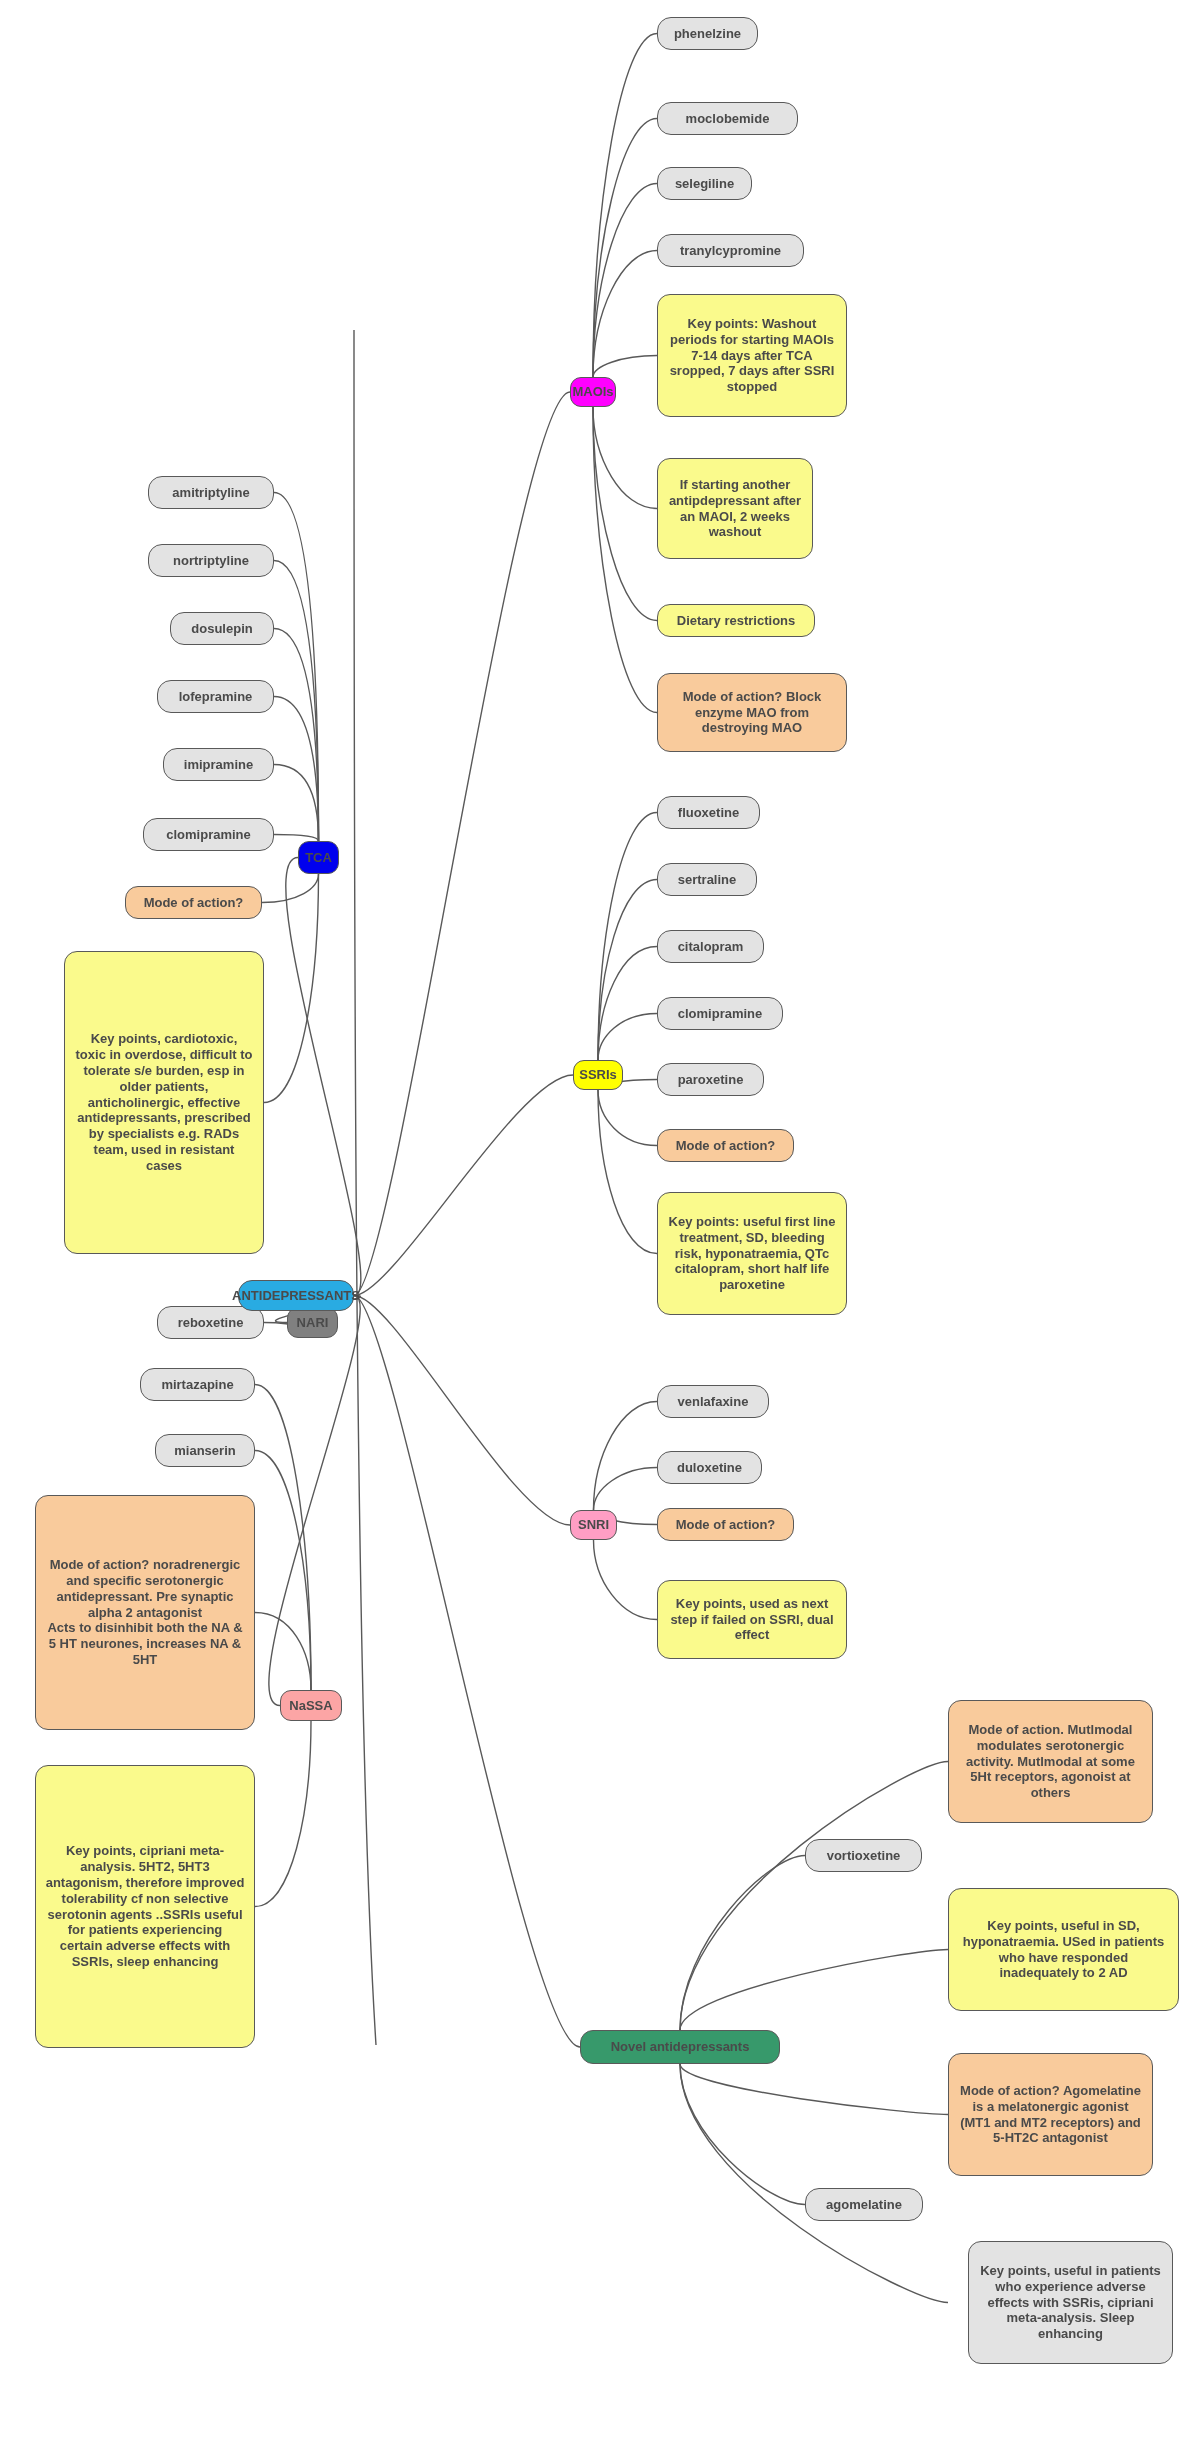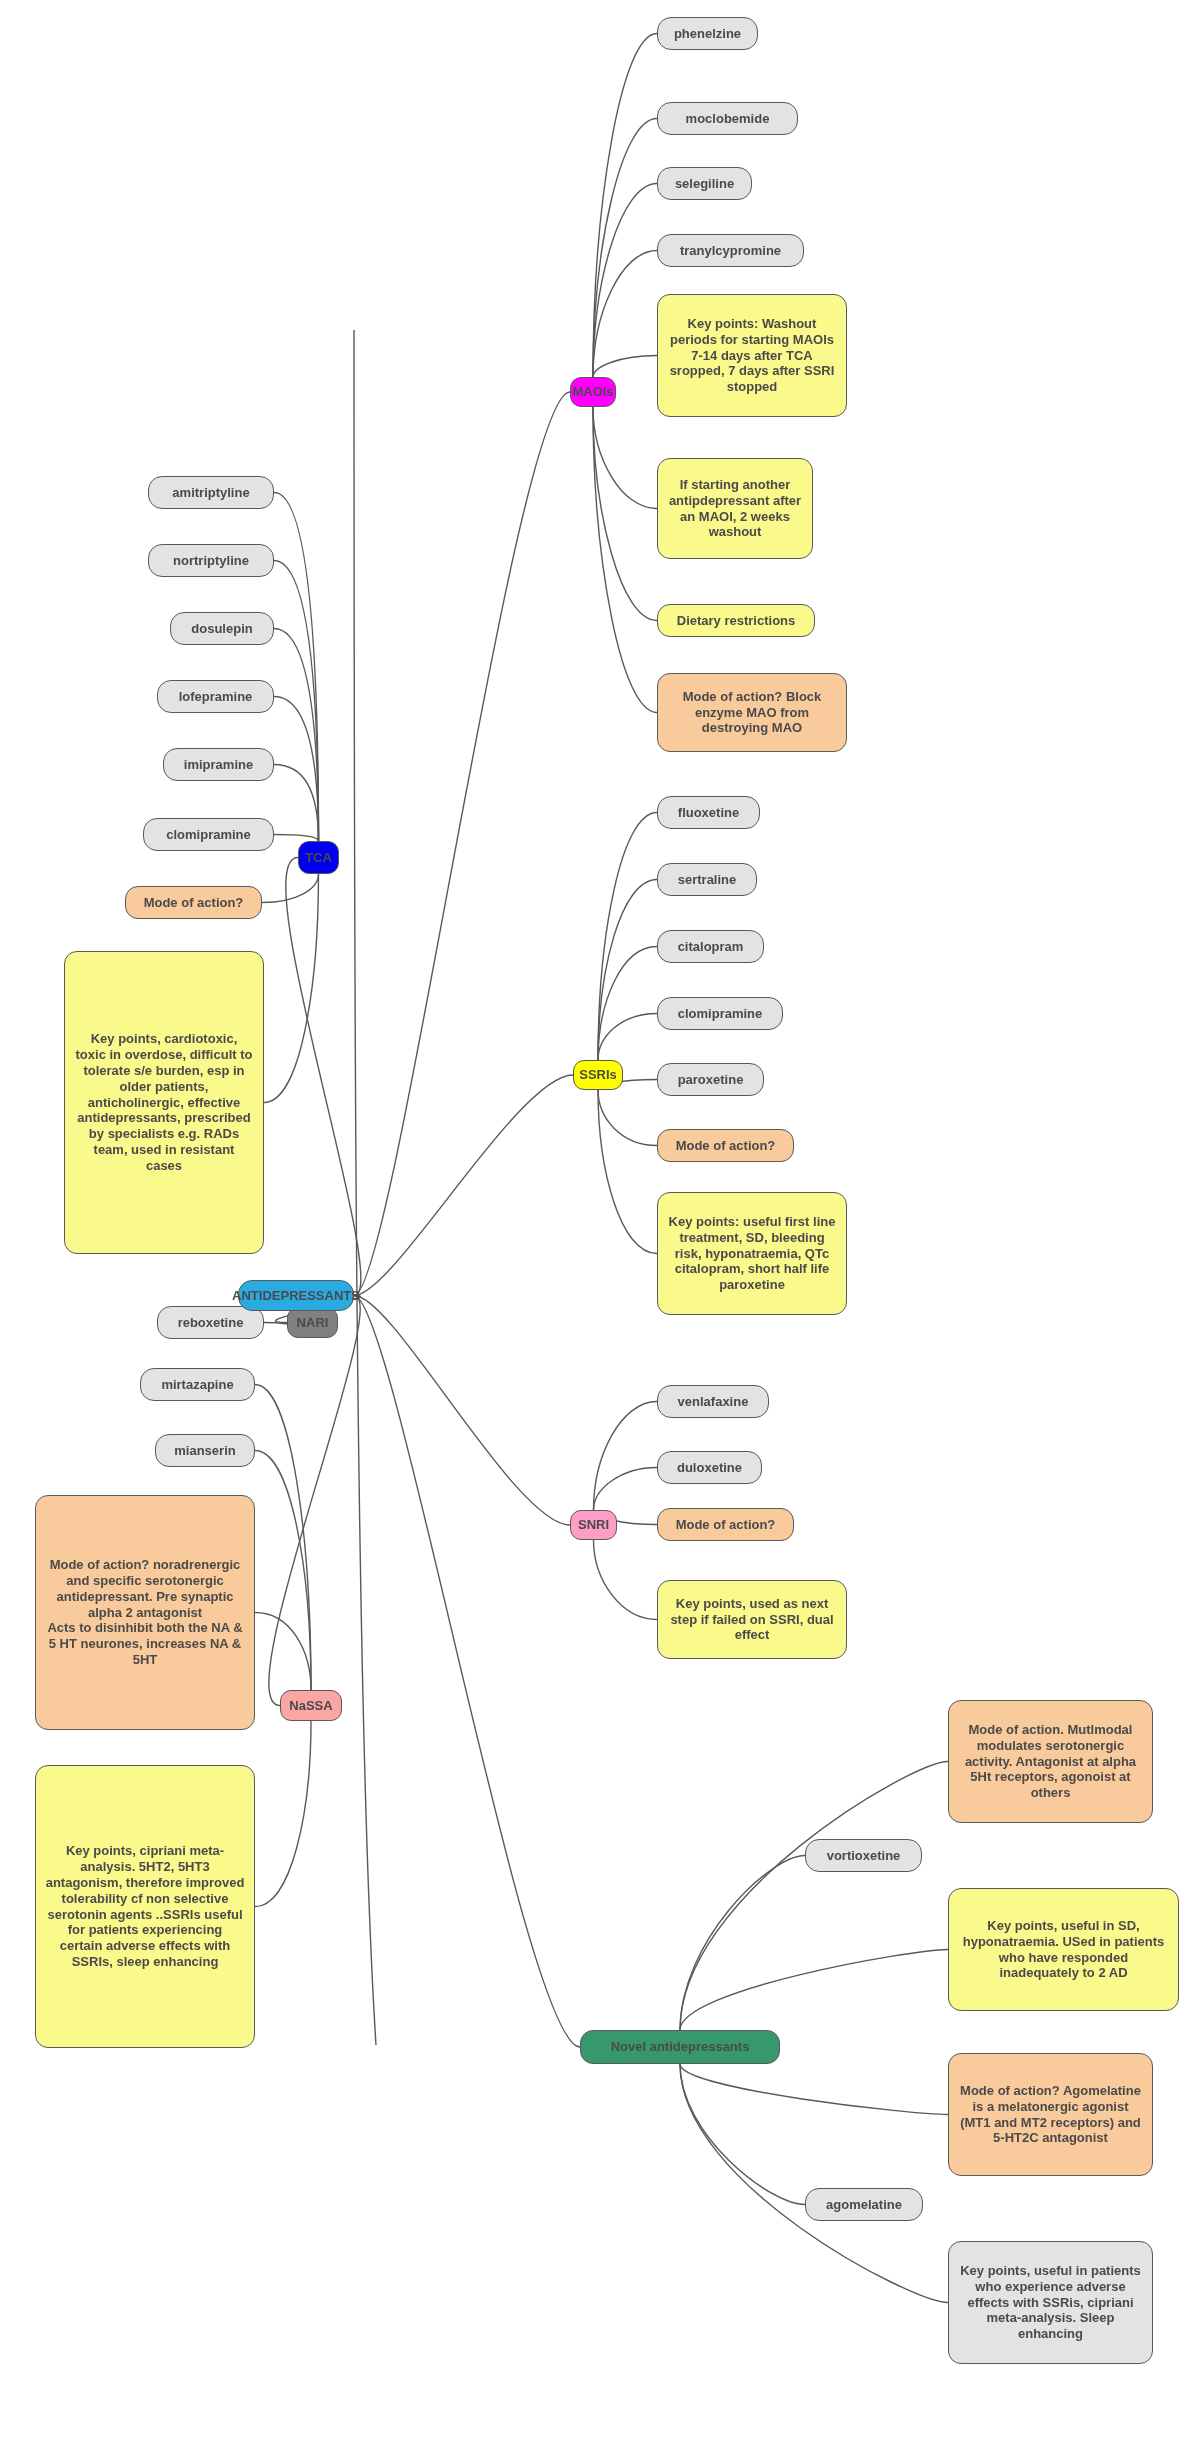--- a/index.html
+++ b/index.html
@@ -144,21 +144,21 @@
       <div class="node n-mode" style="left: 657px; top: 1508px; width: 137px; height: 33px; font-size: 13px;">Mode of action?</div>
       <div class="node n-key" style="left: 657px; top: 1580px; width: 190px; height: 79px; font-size: 13px;">Key points, used as next step if failed on SSRI, dual effect</div>
       <div class="node n-snri" style="left: 570px; top: 1510px; width: 47px; height: 30px; font-size: 13px;">SNRI</div>
       <div class="node n-drug" style="left: 140px; top: 1368px; width: 115px; height: 33px; font-size: 13px;">mirtazapine</div>
       <div class="node n-drug" style="left: 155px; top: 1434px; width: 100px; height: 33px; font-size: 13px;">mianserin</div>
       <div class="node n-mode" style="left: 35px; top: 1495px; width: 220px; height: 235px; font-size: 13px;">Mode of action? noradrenergic and specific serotonergic antidepressant. Pre synaptic alpha 2 antagonist
 Acts to disinhibit both the NA &amp; 5 HT neurones, increases NA &amp; 5HT</div>
       <div class="node n-key" style="left: 35px; top: 1765px; width: 220px; height: 283px; font-size: 13px;">Key points, cipriani meta-analysis. 5HT2, 5HT3 antagonism, therefore improved tolerability cf non selective serotonin agents ..SSRIs useful for patients experiencing certain adverse effects with SSRIs, sleep enhancing</div>
       <div class="node n-nassa" style="left: 280px; top: 1690px; width: 62px; height: 31px; font-size: 13px;">NaSSA</div>
       <div class="node n-drug" style="left: 805px; top: 1839px; width: 117px; height: 33px; font-size: 13px;">vortioxetine</div>
-      <div class="node n-mode" style="left: 948px; top: 1700px; width: 205px; height: 123px; font-size: 13px;">Mode of action. Mutlmodal modulates serotonergic activity. Antagonist at alpha 5Ht receptors, agonoist at others</div>
+      <div class="node n-mode" style="left: 948px; top: 1700px; width: 205px; height: 123px; font-size: 13px;">Mode of action. Mutlmodal modulates serotonergic activity. Mutlmodal at some 5Ht receptors, agonoist at others</div>
       <div class="node n-key" style="left: 948px; top: 1888px; width: 231px; height: 123px; font-size: 13px;">Key points, useful in SD, hyponatraemia. USed in patients who have responded inadequately to 2 AD</div>
       <div class="node n-drug" style="left: 805px; top: 2188px; width: 118px; height: 33px; font-size: 13px;">agomelatine</div>
       <div class="node n-mode" style="left: 948px; top: 2053px; width: 205px; height: 123px; font-size: 13px;">Mode of action? Agomelatine is a melatonergic agonist (MT1 and MT2 receptors) and 5-HT2C antagonist</div>
-      <div class="node n-grey" style="left: 948px; top: 2241px; width: 205px; height: 123px; font-size: 13px;">Key points, useful in patients who experience adverse effects with SSRis, cipriani meta-analysis. Sleep enhancing</div>
+      <div class="node n-grey" style="left: 968px; top: 2241px; width: 205px; height: 123px; font-size: 13px;">Key points, useful in patients who experience adverse effects with SSRis, cipriani meta-analysis. Sleep enhancing</div>
       <div class="node n-novel" style="left: 580px; top: 2030px; width: 200px; height: 34px; font-size: 13px;">Novel antidepressants</div>
       <div class="node n-root" style="left: 238px; top: 1280px; width: 116px; height: 31px; font-size: 13px;">ANTIDEPRESSANTS</div>
     </div>
 </div>
 
 </body></html>

